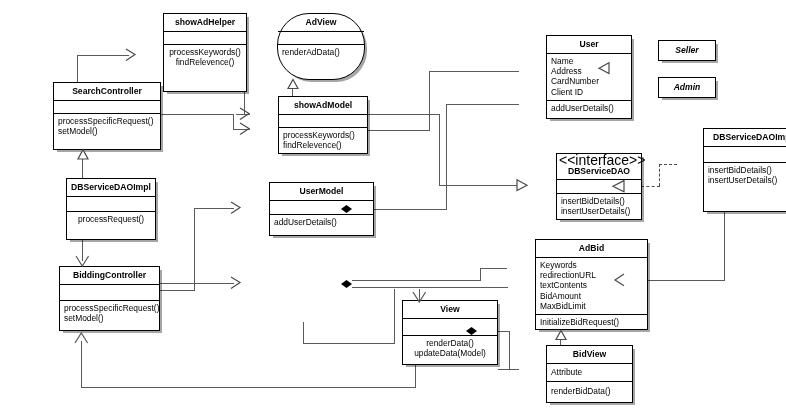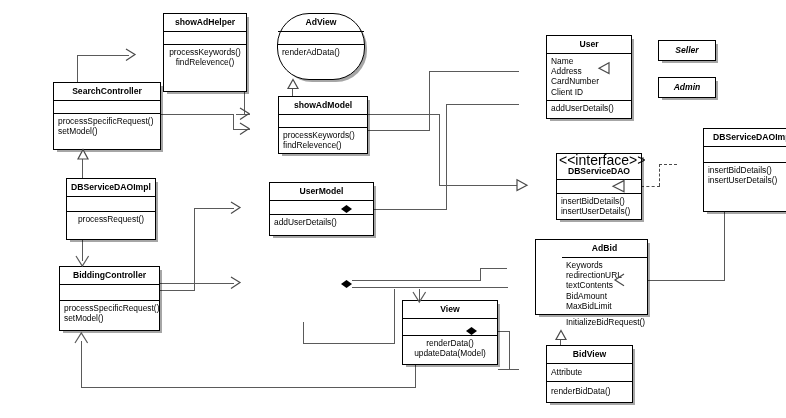--- a/index.html
+++ b/index.html
@@ -289,21 +289,21 @@
   <div class="uml" style="left:31px;top:266px;width:101px;height:65px;">
     <div class="sec nm">BiddingController</div>
     <div class="sec blank" style="height:16px;"></div>
     <div class="sec ops">
       <div>processSpecificRequest()</div>
       <div>setModel()</div>
     </div>
   </div>
 
 
-  <div class="uml" style="left:507px;top:239px;width:113px;height:76px;padding-left:26px;">
+  <div class="uml" style="left:507px;top:239px;width:113px;height:91px;">
     <div class="sec nm">AdBid</div>
     <div class="sec attrs">
       <div>Keywords</div>
       <div>redirectionURL</div>
       <div>textContents</div>
       <div>BidAmount</div>
       <div>MaxBidLimit</div>
     </div>
     <div class="sec ops">
       <div>InitializeBidRequest()</div>

